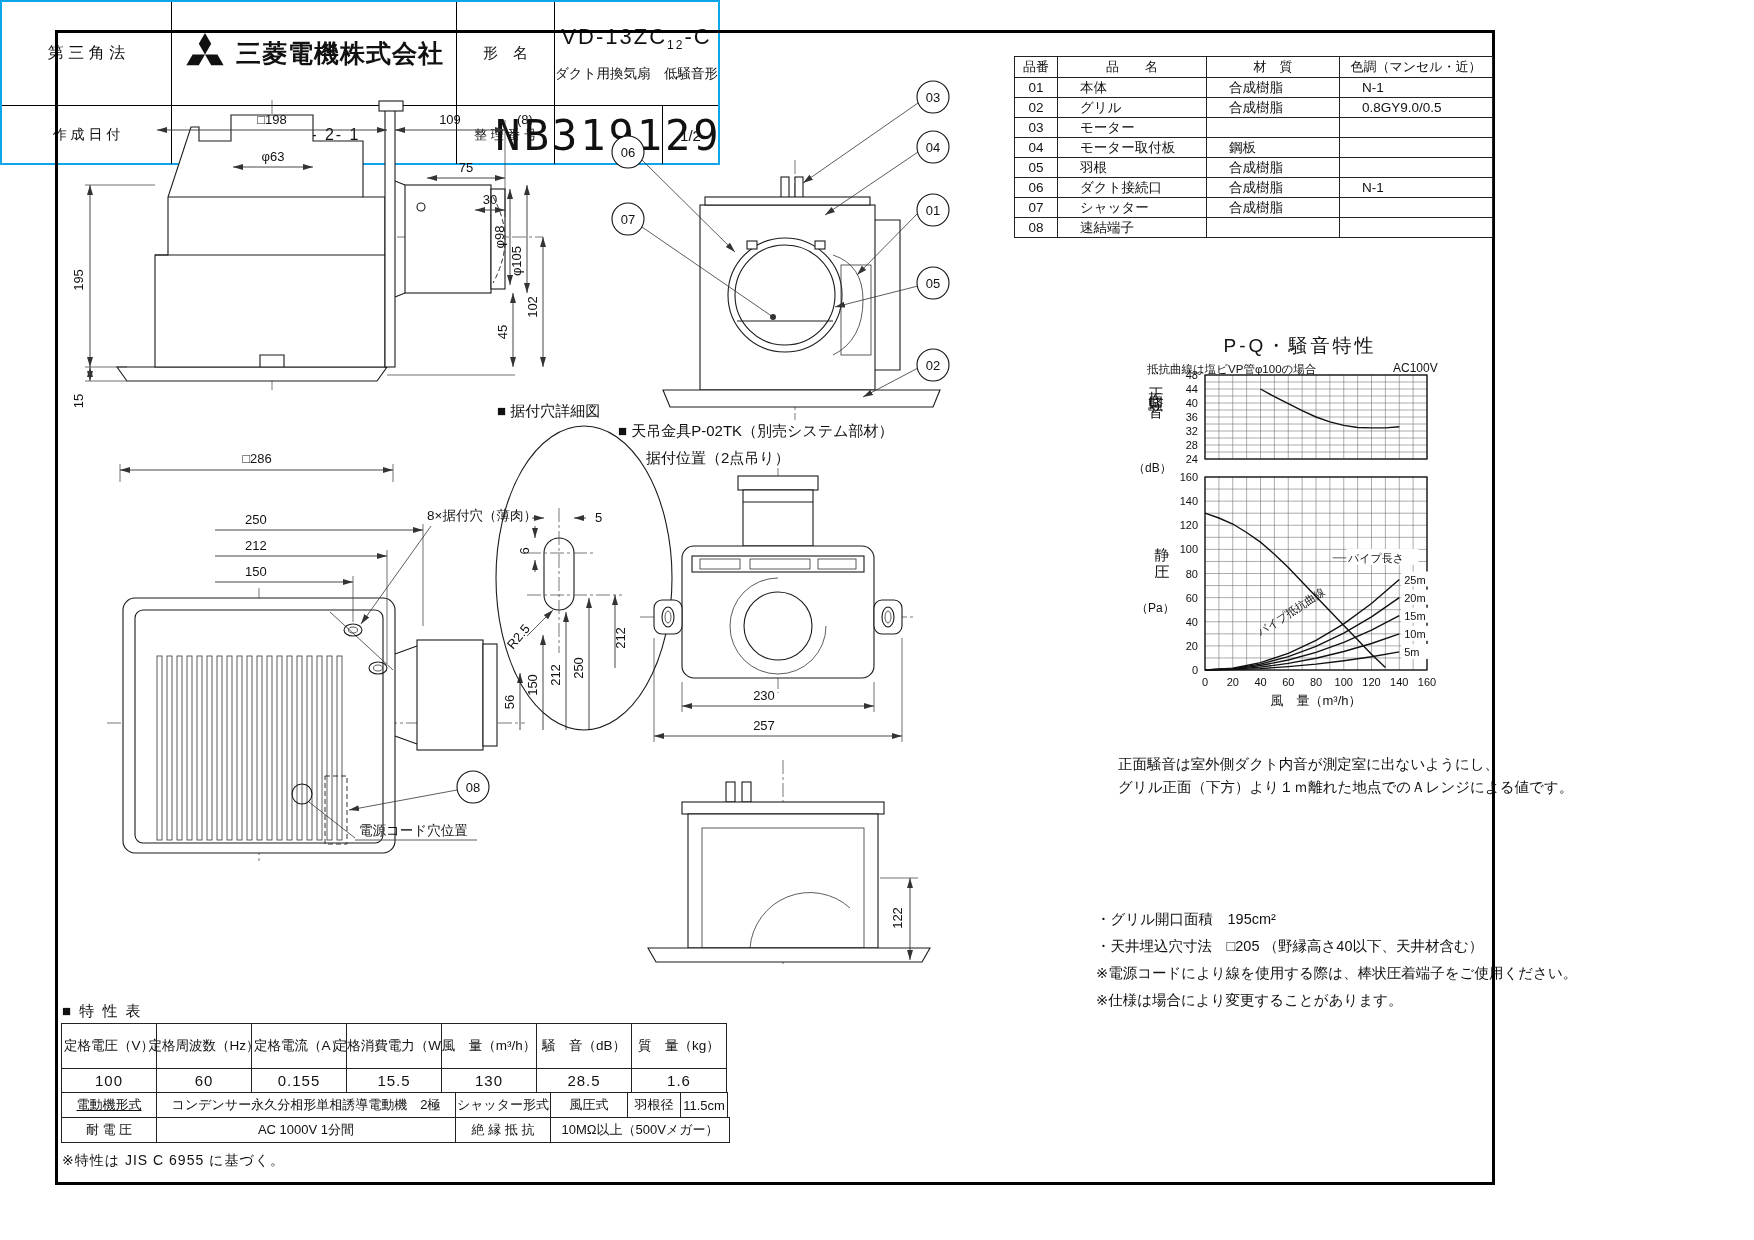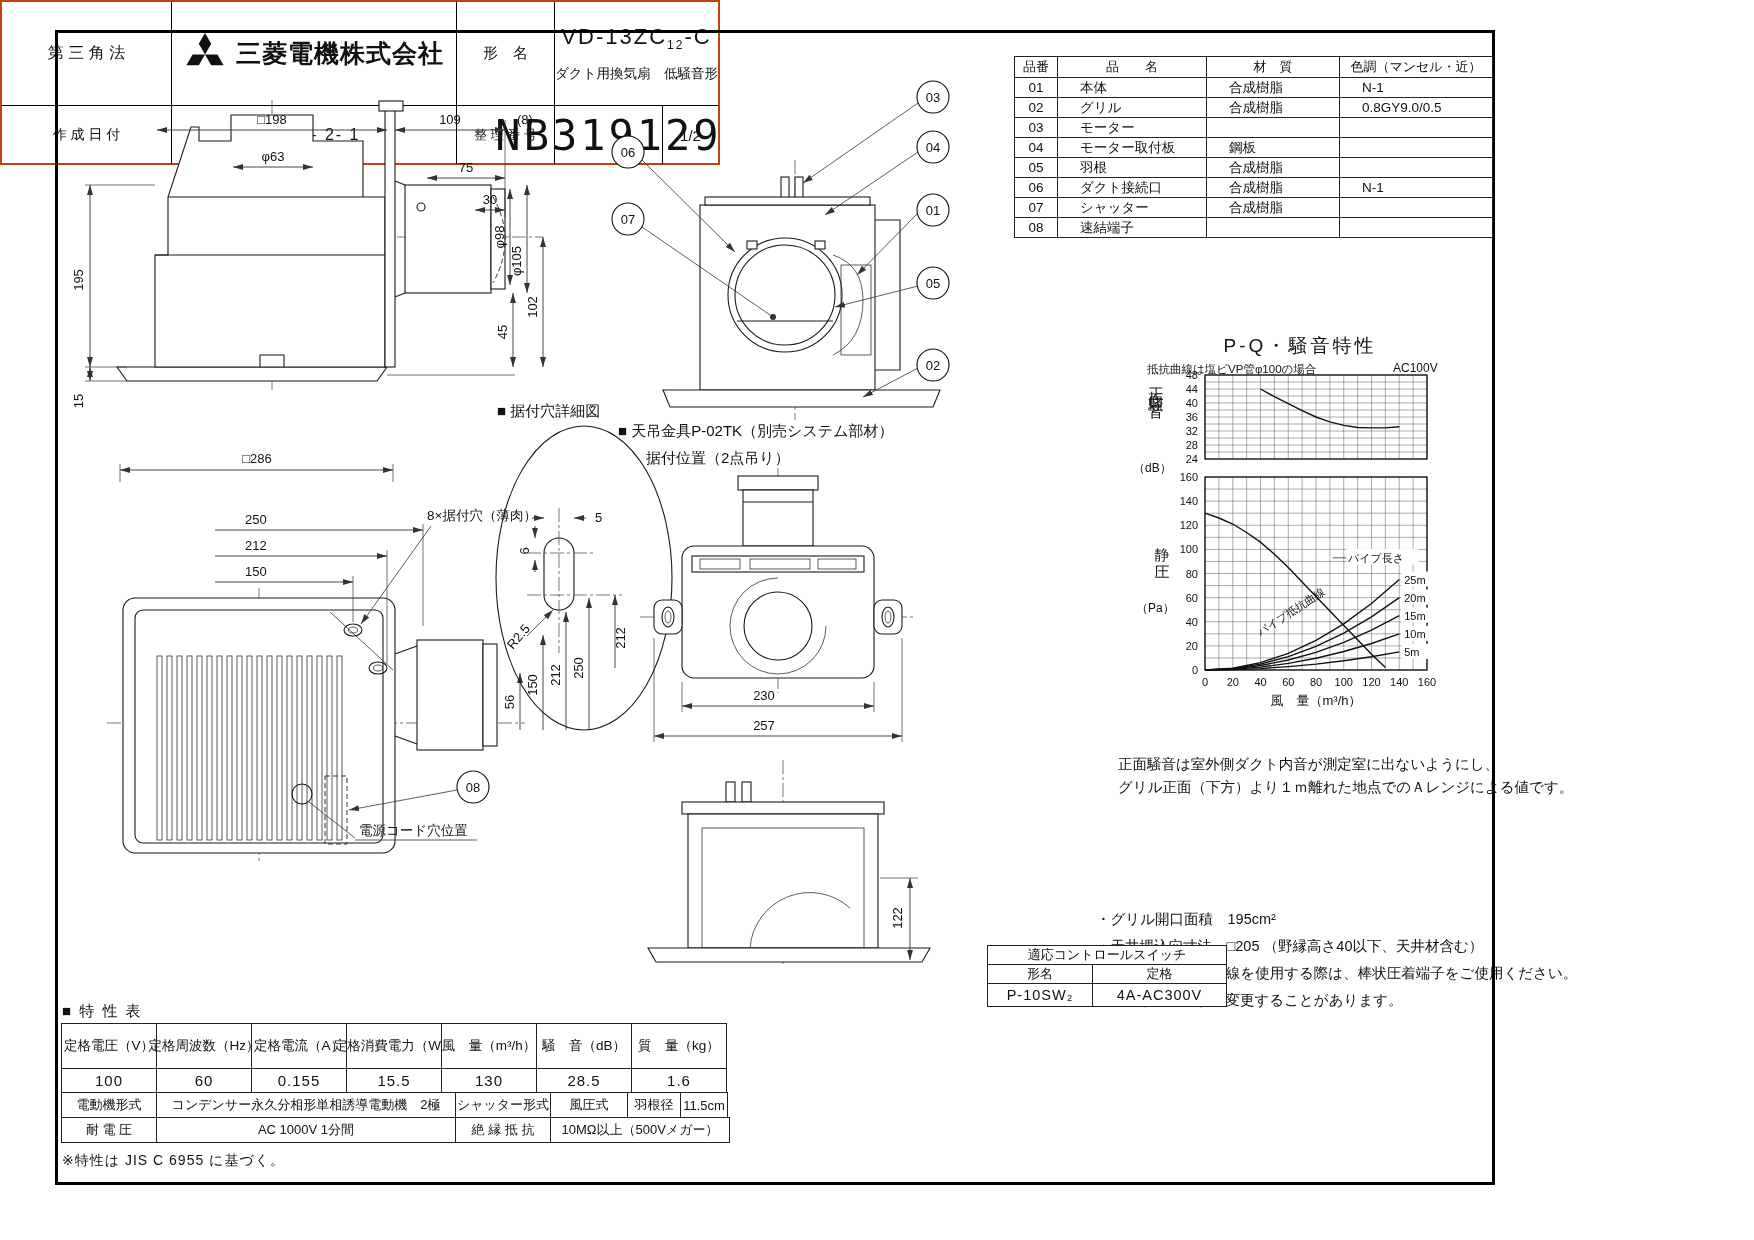--- a/index.html
+++ b/index.html
@@ -28,21 +28,21 @@
   .tcell{box-sizing:border-box;border:1px solid #222;margin-left:-1px;display:flex;
          align-items:center;justify-content:center;font-size:13.5px;white-space:nowrap;background:#fff;}
   .tcell.left{justify-content:flex-start;padding-left:22px;}
   .hcell{line-height:1.25;font-size:13.5px;}
   .vcell{font-size:15px;letter-spacing:1px;}
   .mcell{font-size:13px;}
   .note-line{white-space:nowrap;font-size:14.5px;line-height:23px;}
   .remark-line{white-space:nowrap;font-size:14.5px;line-height:27px;}
   .vert{writing-mode:vertical-rl;text-orientation:upright;}
   
-  #title-block{left:777px;top:1020px;width:720px;height:165px;border:2px solid #c2410c;box-sizing:border-box;display:flex;flex-direction:column;}
+  #title-block{left:777px;top:1020px;width:720px;height:165px;border:2px solid #0ea5e9;box-sizing:border-box;display:flex;flex-direction:column;}
   .tbrow{display:flex;flex:none;}
   .tbcell{box-sizing:border-box;border-right:1.5px solid #000;display:flex;align-items:center;justify-content:center;flex-direction:column;}
   .tbcell:last-child{border-right:none;}
   #tb-row1{height:103px;border-bottom:1.5px solid #000;}
   #tb-row2{height:58px;}
   .model-line{font-size:22px;letter-spacing:2px;}
   .model-line sub{font-size:12px;text-align:right;}
   .serial{font-family:"DejaVu Sans Mono","Liberation Mono",monospace;font-size:42px;letter-spacing:3px;font-weight:400;}
   .company{font-size:25px;font-weight:bold;letter-spacing:1px;margin-left:10px;}
 </style>
@@ -515,33 +515,20 @@
     <div class="note-line">グリル正面（下方）より１ｍ離れた地点でのＡレンジによる値です。</div>
   </div>
 
   <div class="abs" style="left:1096px;top:906px">
     <div class="remark-line">・グリル開口面積　195cm²</div>
     <div class="remark-line">・天井埋込穴寸法　□205 （野縁高さ40以下、天井材含む）</div>
     <div class="remark-line">※電源コードにより線を使用する際は、棒状圧着端子をご使用ください。</div>
     <div class="remark-line">※仕様は場合により変更することがあります。</div>
   </div>
 
-  <div class="abs" style="left:988px;top:946px">
-    <div class="trow" style="height:20px">
-      <div class="tcell" style="width:240px;font-size:13px">適応コントロールスイッチ</div>
-    </div>
-    <div class="trow" style="height:20px">
-      <div class="tcell" style="width:106px;font-size:13px">形名</div>
-      <div class="tcell" style="width:135px;font-size:13px">定格</div>
-    </div>
-    <div class="trow" style="height:24px">
-      <div class="tcell" style="width:106px;font-size:14.5px;letter-spacing:1px">P-10SW₂</div>
-      <div class="tcell" style="width:135px;font-size:14.5px;letter-spacing:1px">4A-AC300V</div>
-    </div>
-  </div>
 
   <div class="abs" style="left:62px;top:1002px;font-size:15px;letter-spacing:2px">■ 特 性 表</div>
   <div id="spec-table" class="abs" style="left:62px;top:1024px">
       <div class="trow" style="height: 46px;">
         <div class="tcell hcell" style="width: 96px; height: 46px;">
           <div>定格電圧</div>
           <div>（V）</div>
         </div>
         <div class="tcell hcell" style="width: 96px; height: 46px;">
           <div>定格周波数</div>
@@ -571,21 +558,21 @@
       <div class="trow" style="height: 25px;">
         <div class="tcell vcell" style="width: 96px; height: 25px;">100</div>
         <div class="tcell vcell" style="width: 96px; height: 25px;">60</div>
         <div class="tcell vcell" style="width: 96px; height: 25px;">0.155</div>
         <div class="tcell vcell" style="width: 96px; height: 25px;">15.5</div>
         <div class="tcell vcell" style="width: 96px; height: 25px;">130</div>
         <div class="tcell vcell" style="width: 96px; height: 25px;">28.5</div>
         <div class="tcell vcell" style="width: 96px; height: 25px;">1.6</div>
       </div>
       <div class="trow" style="height: 26px;">
-        <div class="tcell mcell" style="width: 96px; height: 26px;">電動機形式</div>
+        <div class="tcell mcell" style="width: 96px; height: 26px; text-decoration: underline;">電動機形式</div>
         <div class="tcell mcell" style="width: 300px; height: 26px;">コンデンサー永久分相形単相誘導電動機　2極</div>
         <div class="tcell mcell" style="width: 96px; height: 26px;">シャッター形式</div>
         <div class="tcell mcell" style="width: 78px; height: 26px; text-align: center;">風圧式</div>
         <div class="tcell mcell" style="width: 54px; height: 26px;">羽根径</div>
         <div class="tcell mcell" style="width: 48px; height: 26px;">11.5cm</div>
       </div>
       <div class="trow" style="height: 28px;">
         <div class="tcell mcell" style="width: 96px; height: 26px;">耐 電 圧</div>
         <div class="tcell mcell" style="width: 300px; height: 26px;">AC 1000V 1分間</div>
         <div class="tcell mcell" style="width: 96px; height: 26px;">絶 縁 抵 抗</div>

